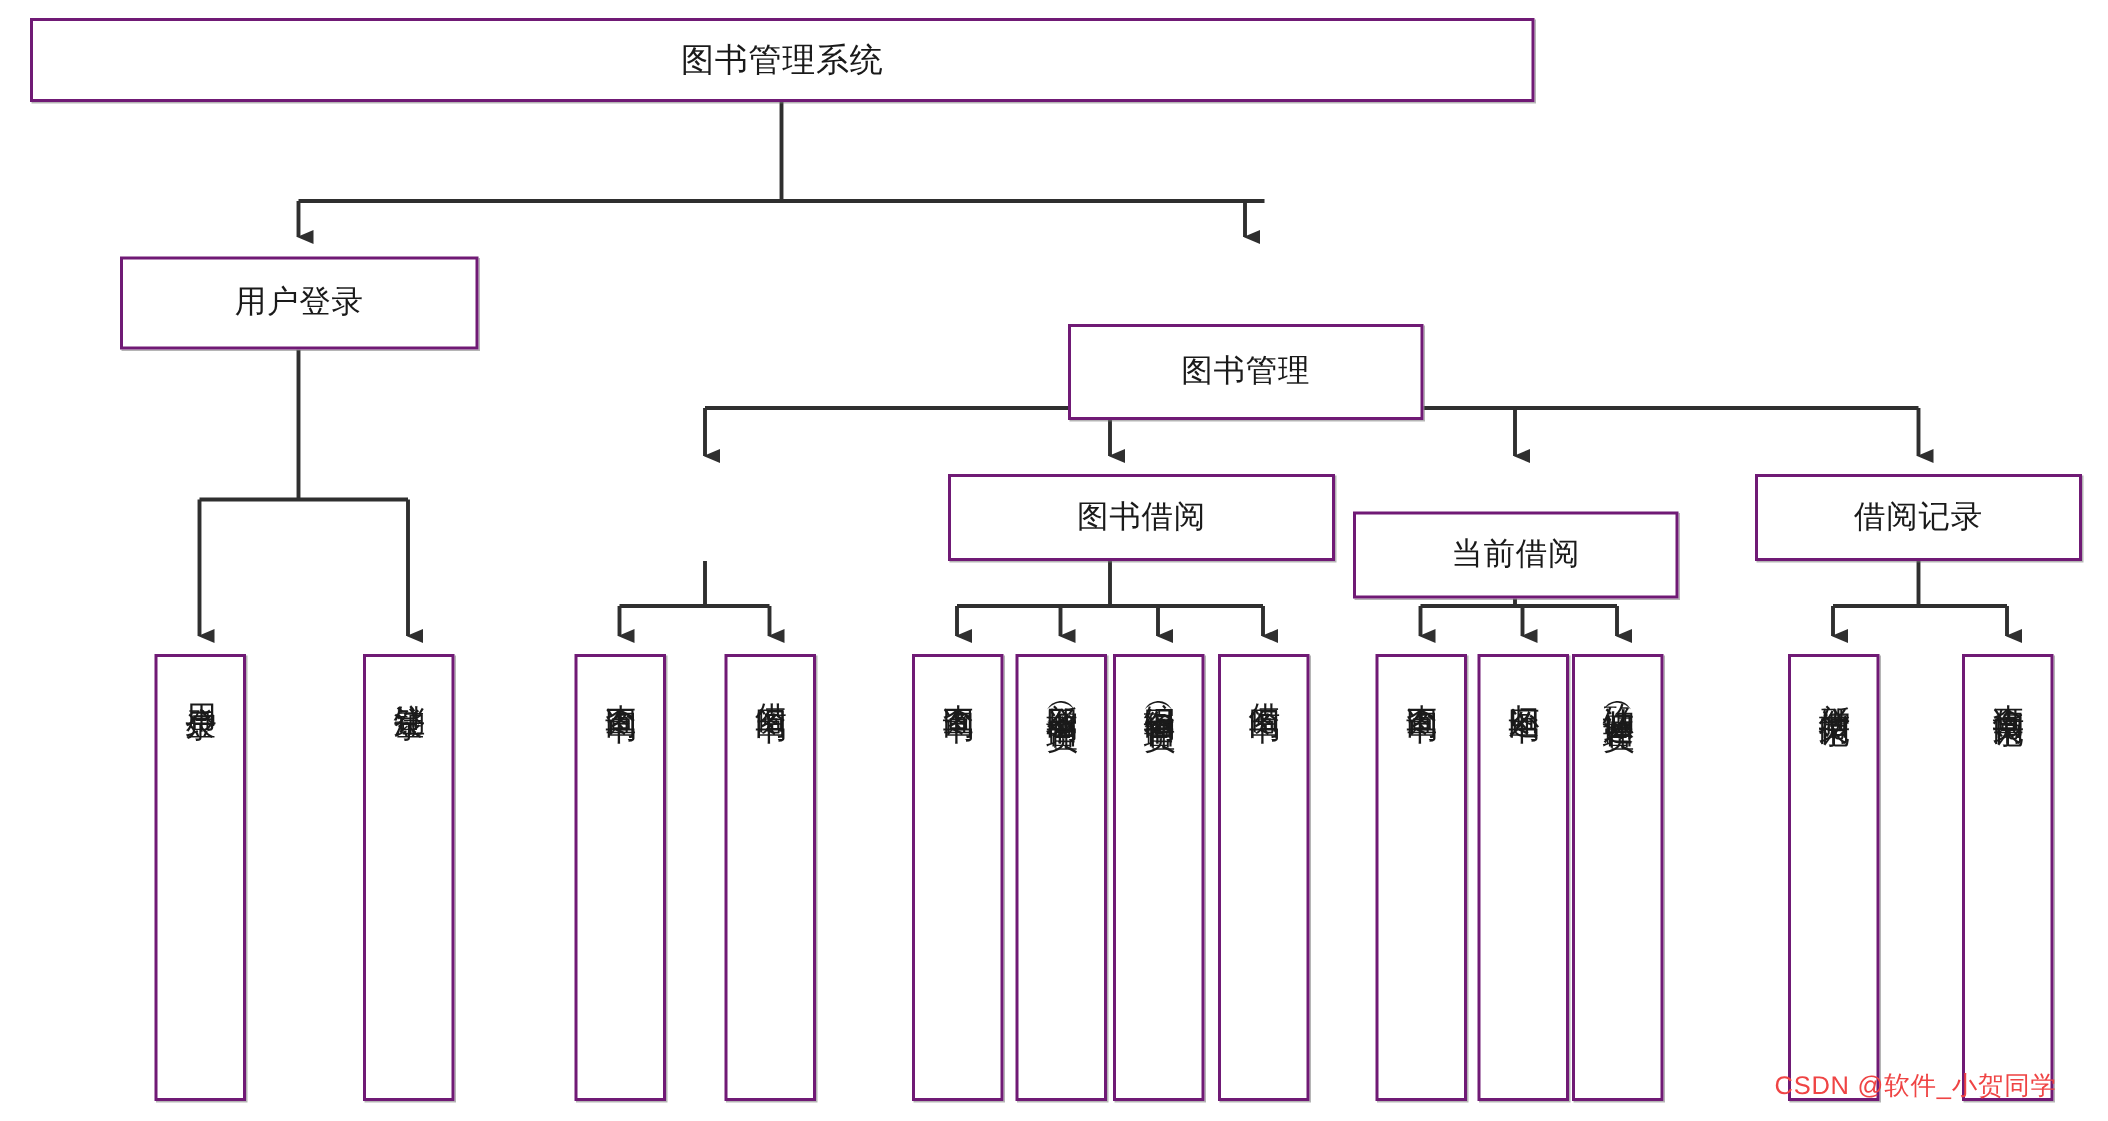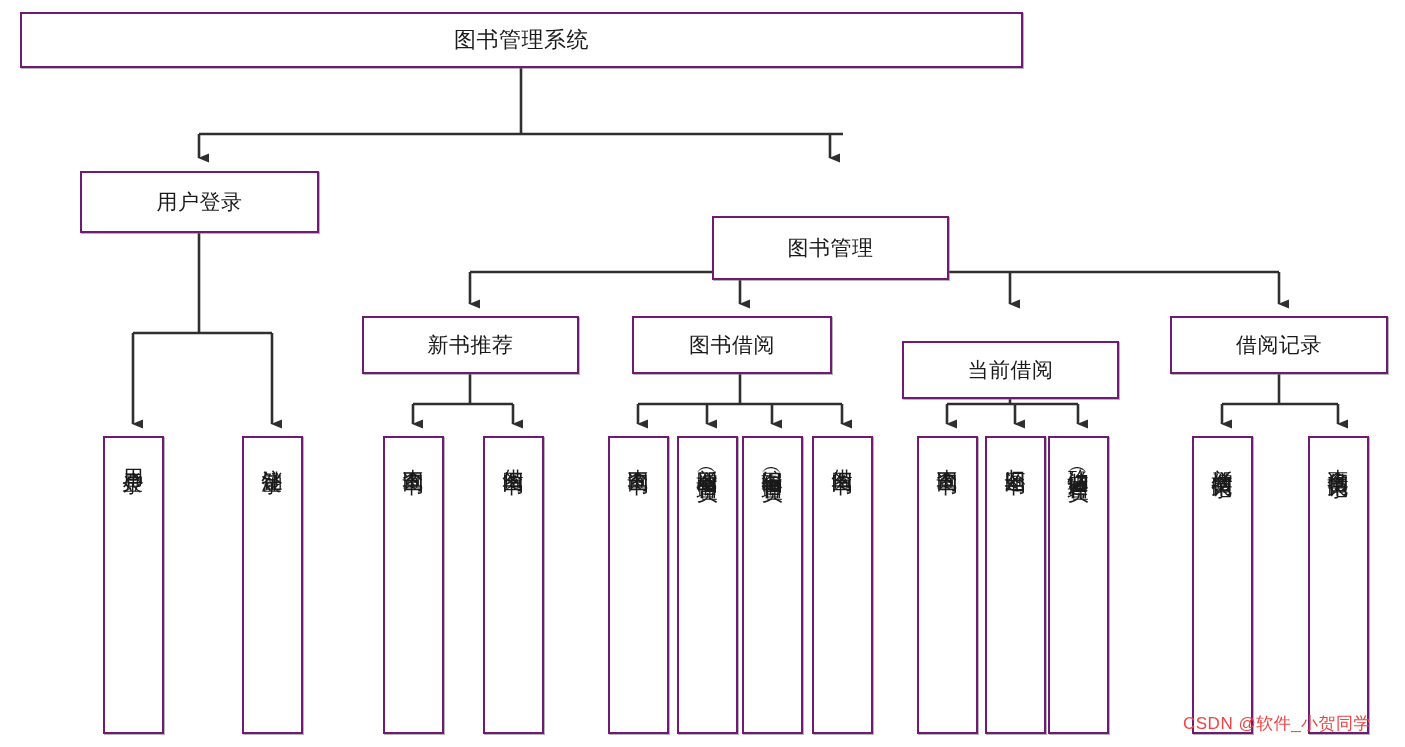--- a/index.html
+++ b/index.html
@@ -131,24 +131,21 @@
     <span class="label">图书管理系统</span>
   </div>
 
   <div class="node horiz" style="left:80px; top:171px; width:239px; height:62px;">
     <span class="label">用户登录</span>
   </div>
   <div class="node horiz" style="left:712px; top:171px; width:237px; height:64px;margin-top:45px;">
     <span class="label">图书管理</span>
   </div>
 
-  <div class="node horiz" style="left:362px; top:316px; width:217px; height:58px;">
-    <span class="label">新书推荐</span>
-  </div>
-  <div class="node horiz" style="left:632px; top:316px; width:200px; height:58px;">
+  <div class="node horiz" style="left:632px; top:316px; width:258px; height:58px;">
     <span class="label">图书借阅</span>
   </div>
   <div class="node horiz" style="left:902px; top:316px; width:217px; height:58px;margin-top:25px;">
     <span class="label">当前借阅</span>
   </div>
   <div class="node horiz" style="left:1170px; top:316px; width:218px; height:58px;">
     <span class="label">借阅记录</span>
   </div>
 
   <div class="node vert" style="left:103px; top:436px; width:61px; height:298px;">

